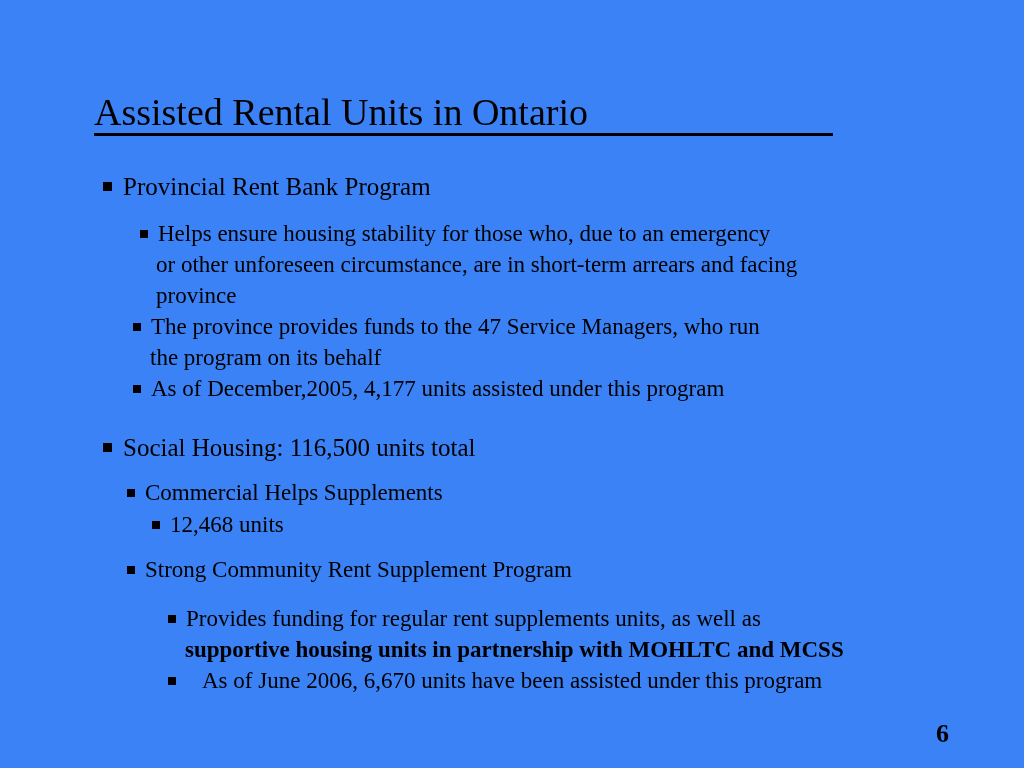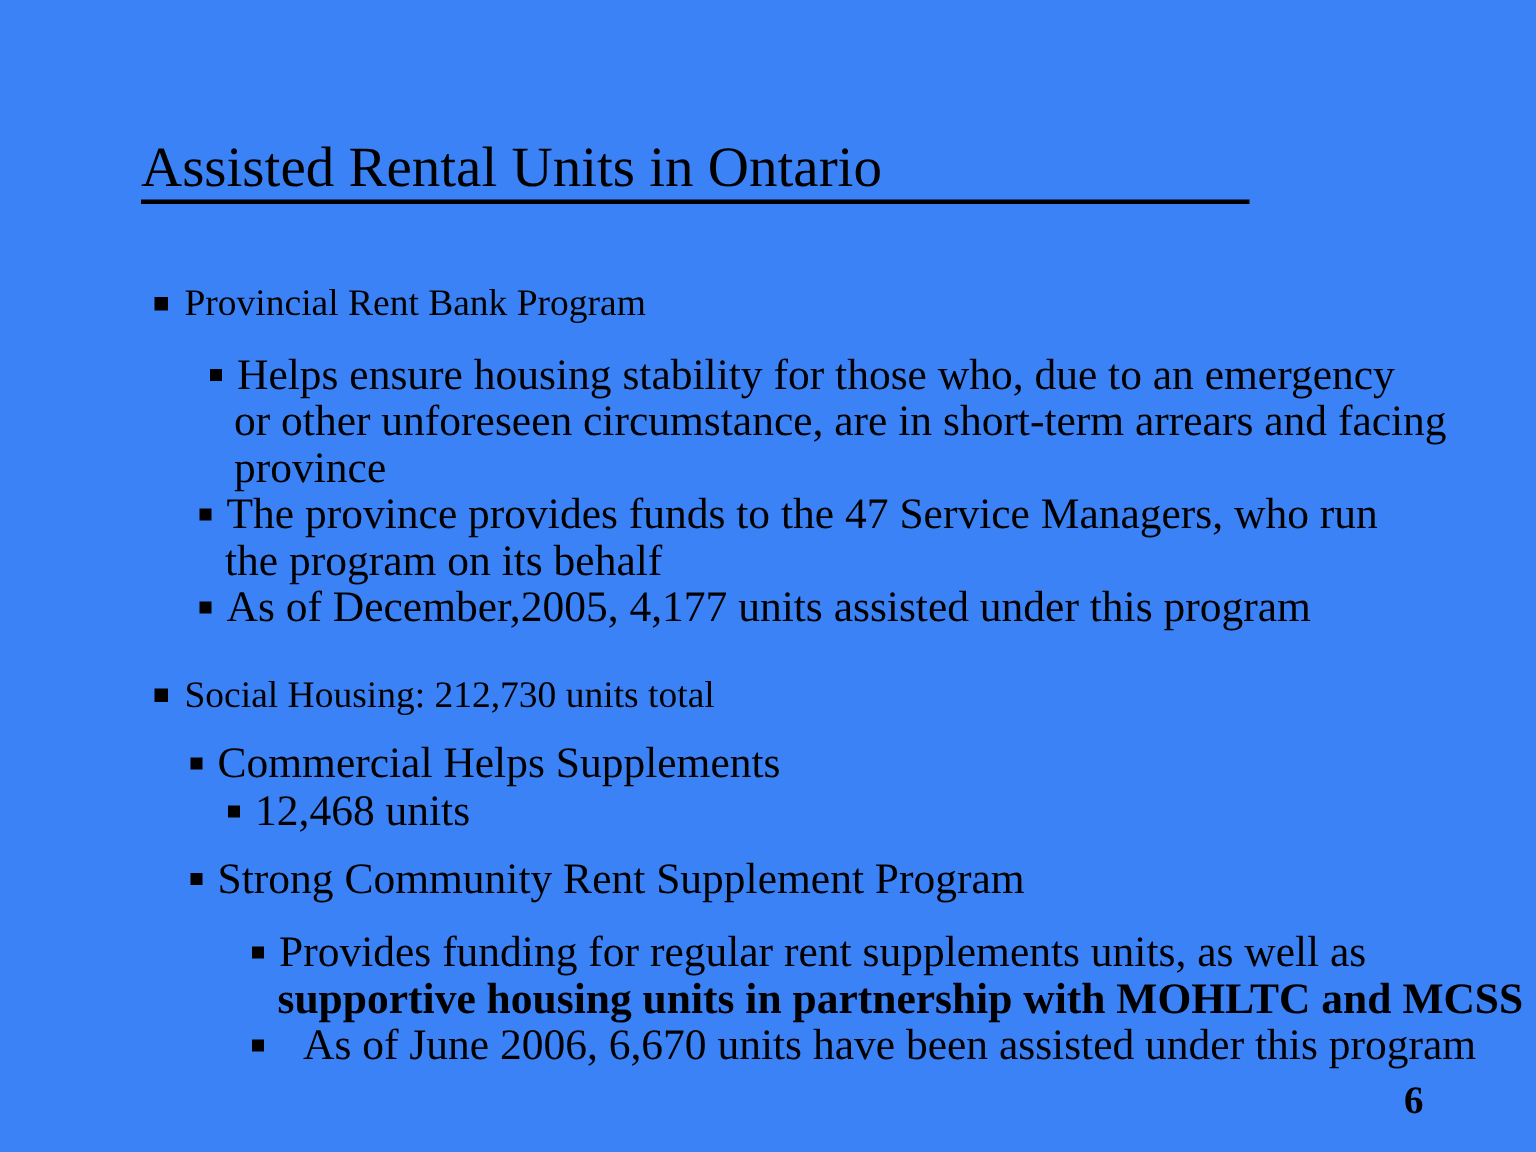--- a/index.html
+++ b/index.html
@@ -33,31 +33,30 @@
     top: 133px;
     width: 739px;
     height: 3px;
     background: #000000;
   }
   .line {
     position: absolute;
     display: flex;
     align-items: flex-start;
     white-space: nowrap;
-    margin-top: 16px;
   }
   .txt {
     display: inline-block;
   }
   .t1 {
     font-size: 25px;
     line-height: 32px;
   }
   .t2 {
-    font-size: 29px;
+    font-size: 23px;
     line-height: 30px;
   }
   .sq {
     flex: none;
     background: #000000;
     display: inline-block;
   }
   .sq1 {
     width: 9px;
     height: 9px;
@@ -111,21 +110,21 @@
     <span class="txt t2">the program on its behalf</span>
   </div>
 
   <div class="line" style="left:133px; top:374px;">
     <span class="sq sq2"></span>
     <span class="txt t2">As of December,2005, 4,177 units assisted under this program</span>
   </div>
 
   <div class="line" style="left:103px; top:432px;">
     <span class="sq sq1"></span>
-    <span class="txt t1">Social Housing: 212,730 units total</span>
+    <span class="txt t1">Social Housing: 116,500 units total</span>
   </div>
 
   <div class="line" style="left:127px; top:478px;">
     <span class="sq sq2"></span>
     <span class="txt t2">Commercial Helps Supplements</span>
   </div>
   <div class="line" style="left:152px; top:510px;">
     <span class="sq sq2"></span>
     <span class="txt t2">12,468 units</span>
   </div>

